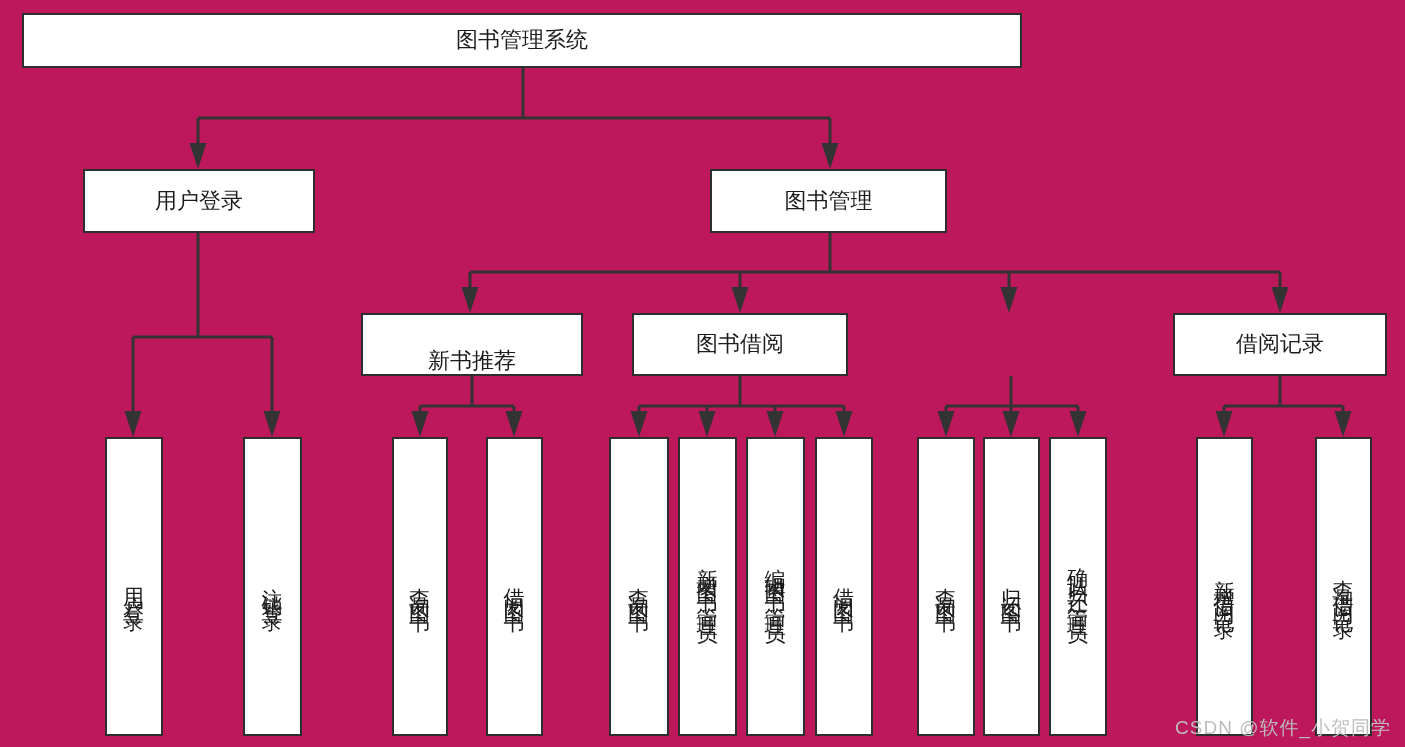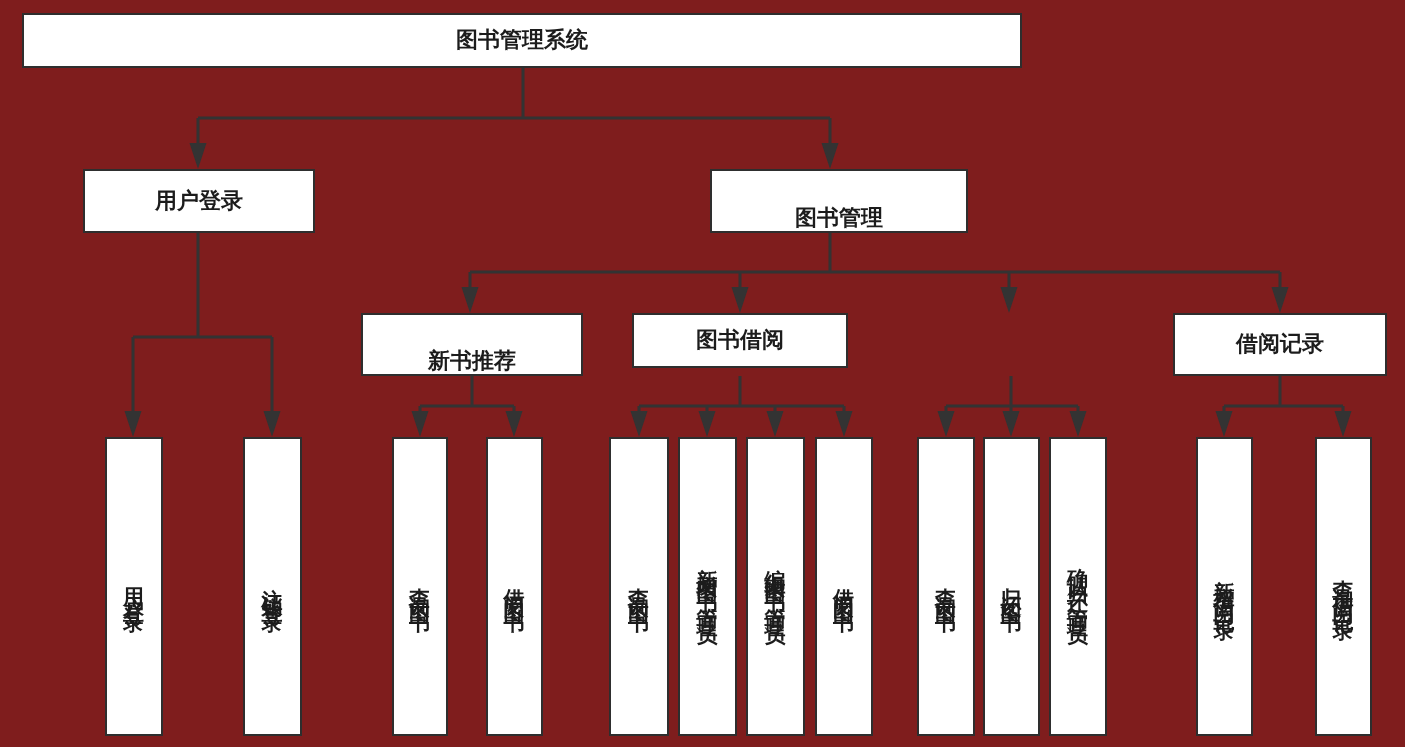--- a/index.html
+++ b/index.html
@@ -1,39 +1,39 @@
 <!DOCTYPE html>
 <html><head>
 <meta charset="utf-8">
 <style>
   html,body{margin:0;padding:0;background:#ffffff;}
   body{
     width:1405px;height:747px;position:relative;overflow:hidden;
     font-family:"Liberation Sans","DejaVu Sans",sans-serif;
   }
-  #canvas{position:absolute;inset:0;width:1405px;height:747px;background:#7f1d1d;font-weight:bold;}
+  #canvas{position:absolute;inset:0;width:1405px;height:747px;background:#be185d;}
   .wires{position:absolute;left:0;top:0;pointer-events:none;}
   .node{
     position:absolute;box-sizing:border-box;
     border:2.5px solid #2e2e2e;background:#ffffff;
     display:flex;align-items:center;justify-content:center;
     color:#1c1c1c;font-size:22px;line-height:1.2;
   }
   .node .lbl{white-space:nowrap;}
   .node.v{font-size:21px;}
   .node.v .lbl{
     writing-mode:vertical-rl;text-orientation:mixed;
     letter-spacing:8px;white-space:normal;line-height:1;
   }
   
   #n-root            {left:22px;  top:13px;  width:1000px; height:55px;}
   #n-login-group     {left:83px;  top:169px; width:232px;  height:64px;}
-  #n-book-mgmt       {left:710px; top:169px; width:258px;  height:64px;align-items:flex-end;}
+  #n-book-mgmt       {left:710px; top:169px; width:237px;  height:64px;}
   #n-new-book-rec    {left:361px; top:313px; width:222px;  height:63px;align-items:flex-end;}
-  #n-book-borrow     {left:632px; top:313px; width:216px;  height:55px;}
+  #n-book-borrow     {left:632px; top:313px; width:216px;  height:63px;}
   #n-current-borrow  {left:905px; top:313px; width:212px;  height:63px;}
   #n-borrow-records  {left:1173px;top:313px; width:214px;  height:63px;}
   #n-user-login      {left:105px; top:437px; width:58px;   height:299px;}
   #n-logout          {left:243px; top:437px; width:59px;   height:299px;}
   #n-nb-query        {left:392px; top:437px; width:56px;   height:299px;}
   #n-nb-borrow       {left:486px; top:437px; width:57px;   height:299px;}
   #n-bb-query        {left:609px; top:437px; width:60px;   height:299px;}
   #n-bb-add          {left:678px; top:437px; width:59px;   height:299px;}
   #n-bb-edit         {left:746px; top:437px; width:59px;   height:299px;}
   #n-bb-borrow       {left:815px; top:437px; width:58px;   height:299px;}
@@ -155,14 +155,15 @@
   </div>
 
   <div class="node v" id="n-br-add">
     <span class="lbl">新增借阅记录</span>
   </div>
 
   <div class="node v" id="n-br-query">
     <span class="lbl">查询借阅记录</span>
   </div>
 
+  <div id="watermark">CSDN @软件_小贺同学</div>
 
 </div>
 
 </body></html>

